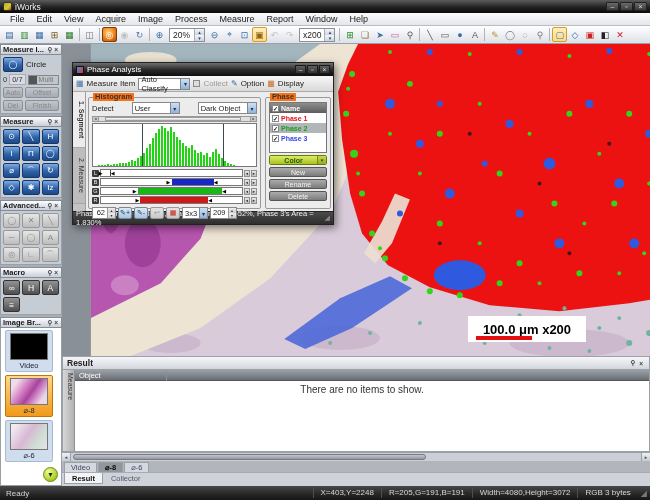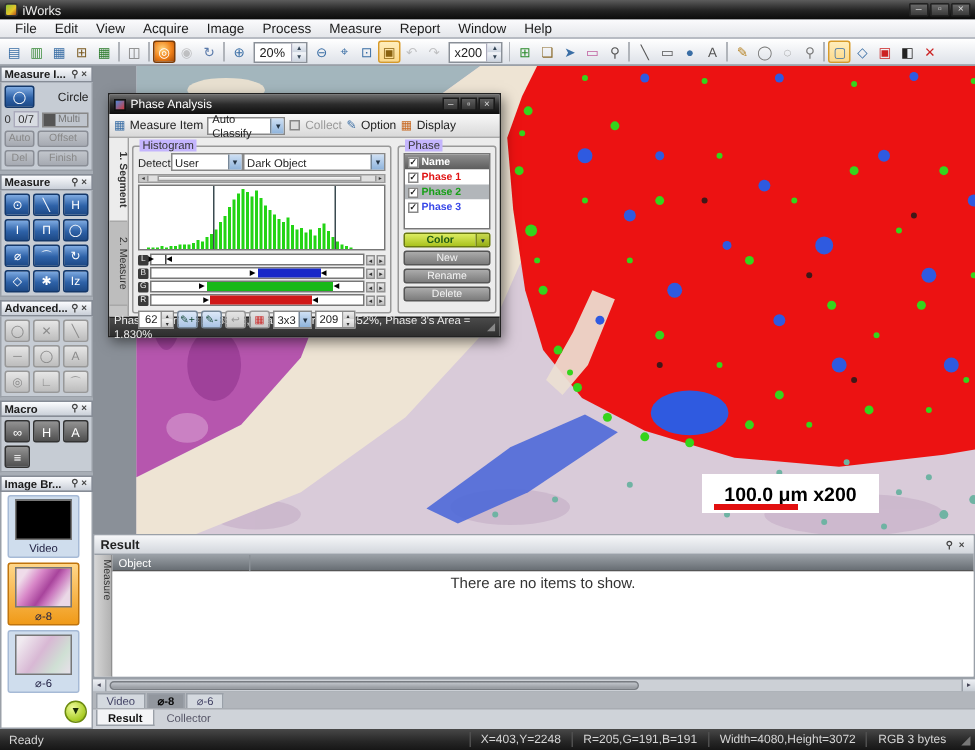--- a/index.html
+++ b/index.html
@@ -35,21 +35,21 @@
   .sp-head{height:11px;display:flex;align-items:center;background:linear-gradient(#fcfdff,#c9cfd8);border:1px solid #868c96;font-size:7.5px;font-weight:bold;color:#1a1a1a;padding:0 2px;white-space:nowrap;overflow:hidden;}
   .sp-head .grow{flex:1;}
   .sp-head .hbtn{font-size:6.5px;color:#444;padding:0 1px;line-height:9px;}
   .sp-body{background:#c6ccd4;border:1px solid #9aa0a8;border-top:none;padding:2px;}
   .bluebtn{height:15px;background:linear-gradient(#7fabe2,#2e62a8 55%,#1d4986);border:1px solid #14386a;border-radius:2px;color:#fff;font-size:8px;display:flex;align-items:center;justify-content:center;}
   .graybtn{height:15px;background:linear-gradient(#e6e6e6,#bdbdbd);border:1px solid #989898;border-radius:2px;color:#8a8a8a;font-size:8px;display:flex;align-items:center;justify-content:center;}
   .darkbtn{height:15px;background:linear-gradient(#939393,#4f4f4f);border:1px solid #333;border-radius:2px;color:#fff;font-size:8.5px;display:flex;align-items:center;justify-content:center;}
   .toolgrid{display:grid;grid-template-columns:repeat(3,1fr);gap:2px;}
   .mi-row1{display:flex;align-items:center;gap:3px;}
   .mi-row1 .bluebtn{width:20px;flex:none;}
-  .mi-label{font-size:8px;color:#222;flex:1;text-align:right;}
+  .mi-label{font-size:8px;color:#222;flex:1;text-align:left;}
   .mi-row2{display:flex;align-items:center;gap:2px;margin-top:2px;font-size:7.5px;color:#333;}
   .mi-ratio{background:#d8dce2;border:1px solid #aab;padding:0 2px;}
   .multi{display:flex;align-items:center;flex:1;border:1px solid #888;background:#bfc5cd;color:#777;font-size:7px;height:10px;}
   .multi b{display:block;width:8px;height:100%;background:#555;margin-right:2px;}
   .mi-btns{display:grid;grid-template-columns:20px 1fr;gap:2px;margin-top:2px;}
   .dimbtn{height:11px;background:linear-gradient(#c2c6cc,#a6aab2);border:1px solid #8a8e96;border-radius:2px;color:#888;font-size:7px;display:flex;align-items:center;justify-content:center;}
 
   
   .browser-body{background:#fff;border:1px solid #9aa0a8;border-top:none;flex:1;position:relative;padding:2px;overflow:hidden;}
   .bitem{margin:0 6px 3px 2px;padding:2px 2px 1px;background:#cfdded;border:1px solid #a6bad6;border-radius:2px;display:flex;flex-direction:column;align-items:center;font-size:7.5px;color:#224;}
@@ -79,23 +79,23 @@
   .dcombo .cval{font-size:7.5px;padding:0 2px;color:#222;}
   .dcombo .carr{width:9px;height:100%;background:linear-gradient(#cfe0f4,#8fb4dc);border-left:1px solid #789;font-size:6px;display:flex;align-items:center;justify-content:center;color:#234;}
   .chk{width:7px;height:7px;background:#fff;border:1px solid #888;font-size:6px;line-height:6px;text-align:center;color:#222;}
   .chk.dis{background:#ddd;color:#bbb;}
   .dimtext{color:#999;}
   .dlg-body{display:flex;height:119px;background:#ececec;}
   .vtabs{width:13px;background:#c4c4c4;border-right:1px solid #a0a0a0;display:flex;flex-direction:column;}
   .vtab{writing-mode:vertical-rl;font-size:7px;color:#333;padding:4px 0;text-align:center;flex:none;border-bottom:1px solid #a8a8a8;background:#bdbdbd;height:56px;}
   .vtab.selected{background:#ececec;font-weight:bold;}
   .grp{position:relative;border:1px solid #999;border-radius:2px;margin:5px 2px 2px;padding:4px 3px 2px;}
-  .glabel{position:absolute;top:-5px;left:4px;background:#c4b5fd;font-size:7.5px;font-weight:normal;color:#333;padding:0 2px;line-height:8px;}
+  .glabel{position:absolute;top:-5px;left:4px;background:#f97316;font-size:7.5px;font-weight:bold;color:#333;padding:0 2px;line-height:8px;}
   .histgrp{flex:1;}
-  .detectrow{display:flex;align-items:center;gap:0;font-size:7.5px;color:#222;margin-bottom:2px;}
+  .detectrow{display:flex;align-items:center;gap:18px;font-size:7.5px;color:#222;margin-bottom:2px;}
   .miniscroll{height:6px;border:1px solid #999;background:#e0e0e0;display:flex;margin-bottom:1px;}
   .miniscroll i{width:6px;background:#c8c8c8;border-right:1px solid #999;font-style:normal;font-size:4px;line-height:4px;text-align:center;color:#333;}
   .miniscroll i:last-child{border-left:1px solid #999;border-right:none;}
   .miniscroll .mtrack{flex:1;position:relative;}
   .miniscroll .mthumb{position:absolute;left:4%;width:90%;top:0;bottom:0;background:linear-gradient(#fdfdfd,#cfcfcf);border:1px solid #9a9a9a;}
   .histbox{position:relative;height:44px;background:#fff;border:1px solid #777;display:flex;align-items:flex-end;gap:1px;padding:0 5px;overflow:hidden;}
   .hbar{width:2px;background:#23d414;flex:none;}
   .hline{position:absolute;top:0;bottom:0;width:1px;background:#3a4a50;}
   .channels{margin-top:2px;}
   .chrow{display:flex;align-items:center;gap:1px;margin-top:1px;height:8px;}

